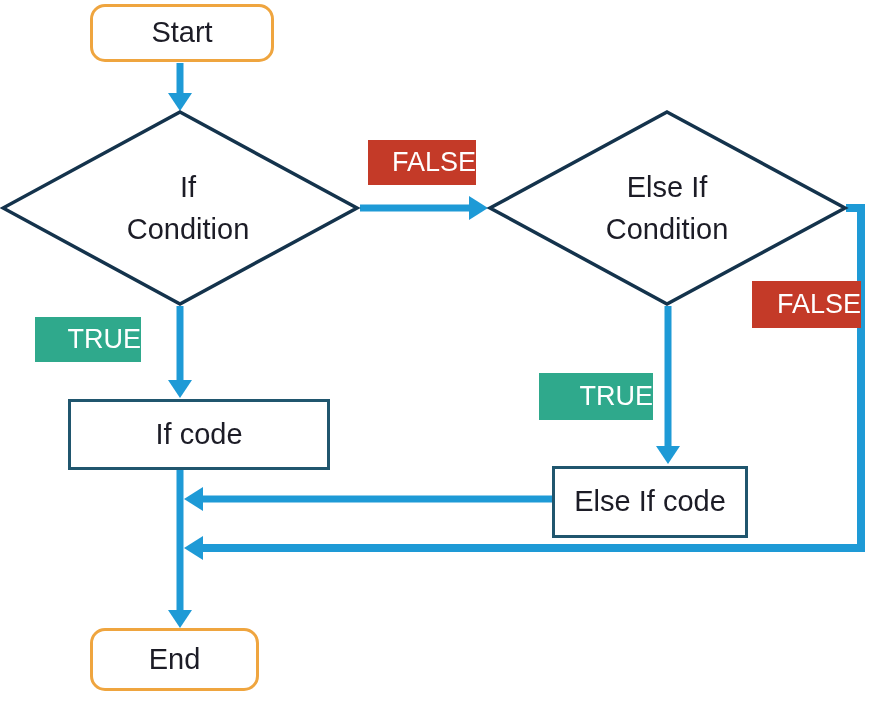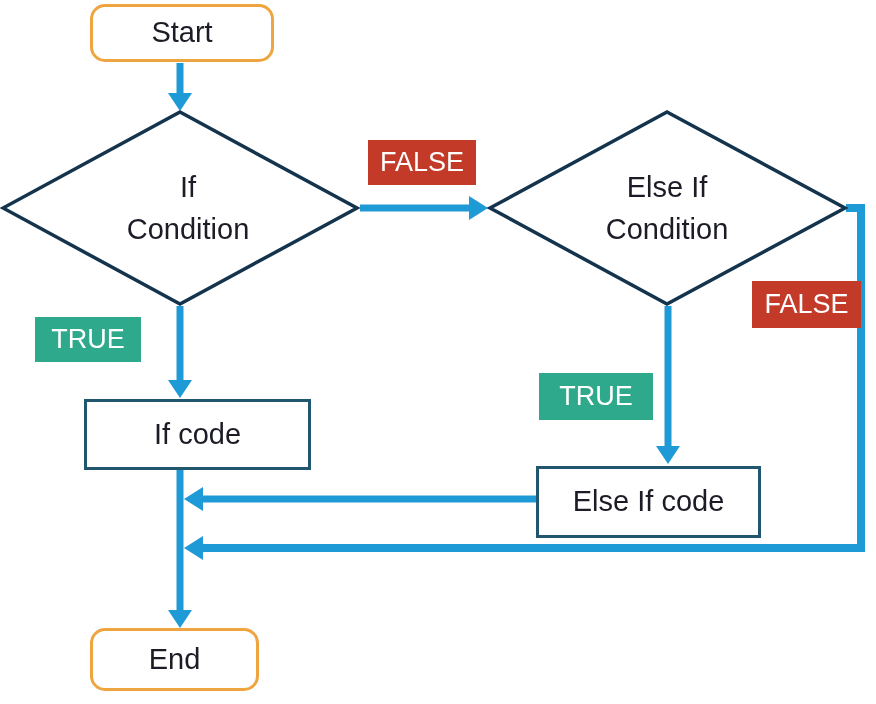--- a/index.html
+++ b/index.html
@@ -66,21 +66,21 @@
     color: var(--node-text, #1C1C26);
     font-size: 29px;
     line-height: 42px;
     text-align: center;
   }
   .badge {
     position: absolute;
     box-sizing: border-box;
     display: flex;
     align-items: center;
-    justify-content: center;
+    justify-content: flex-end;
     color: var(--badge-text, #ffffff);
     font-size: 27px;
   }
   .badge-true { background: var(--true-bg, #2FA98C); margin-top: 13px; }
   .badge-false { background: var(--false-bg, #C43A28); }
 </style>
 </head>
 <body>
 
 <div class="canvas">
@@ -119,25 +119,25 @@
   <div class="diamond-label" style="left:88px; top:166px;">
     <div>If</div>
     <div>Condition</div>
   </div>
 
   <div class="diamond-label" style="left:567px; top:166px;">
     <div>Else If</div>
     <div>Condition</div>
   </div>
 
-  <div class="node process" style="left:68px; top:399px; width:227px; height:71px;margin-left:16px;">
+  <div class="node process" style="left:68px; top:399px; width:262px; height:71px;">
     <span>If code</span>
   </div>
 
-  <div class="node process" style="left:536px; top:466px; width:225px; height:72px;">
+  <div class="node process" style="left:552px; top:466px; width:196px; height:72px;">
     <span>Else If code</span>
   </div>
 
   <div class="node terminal" style="left:90px; top:628px; width:169px; height:63px;">
     <span>End</span>
   </div>
 
   <div class="badge badge-true" style="left:35px; top:304px; width:106px; height:45px;">
     <span>TRUE</span>
   </div>

